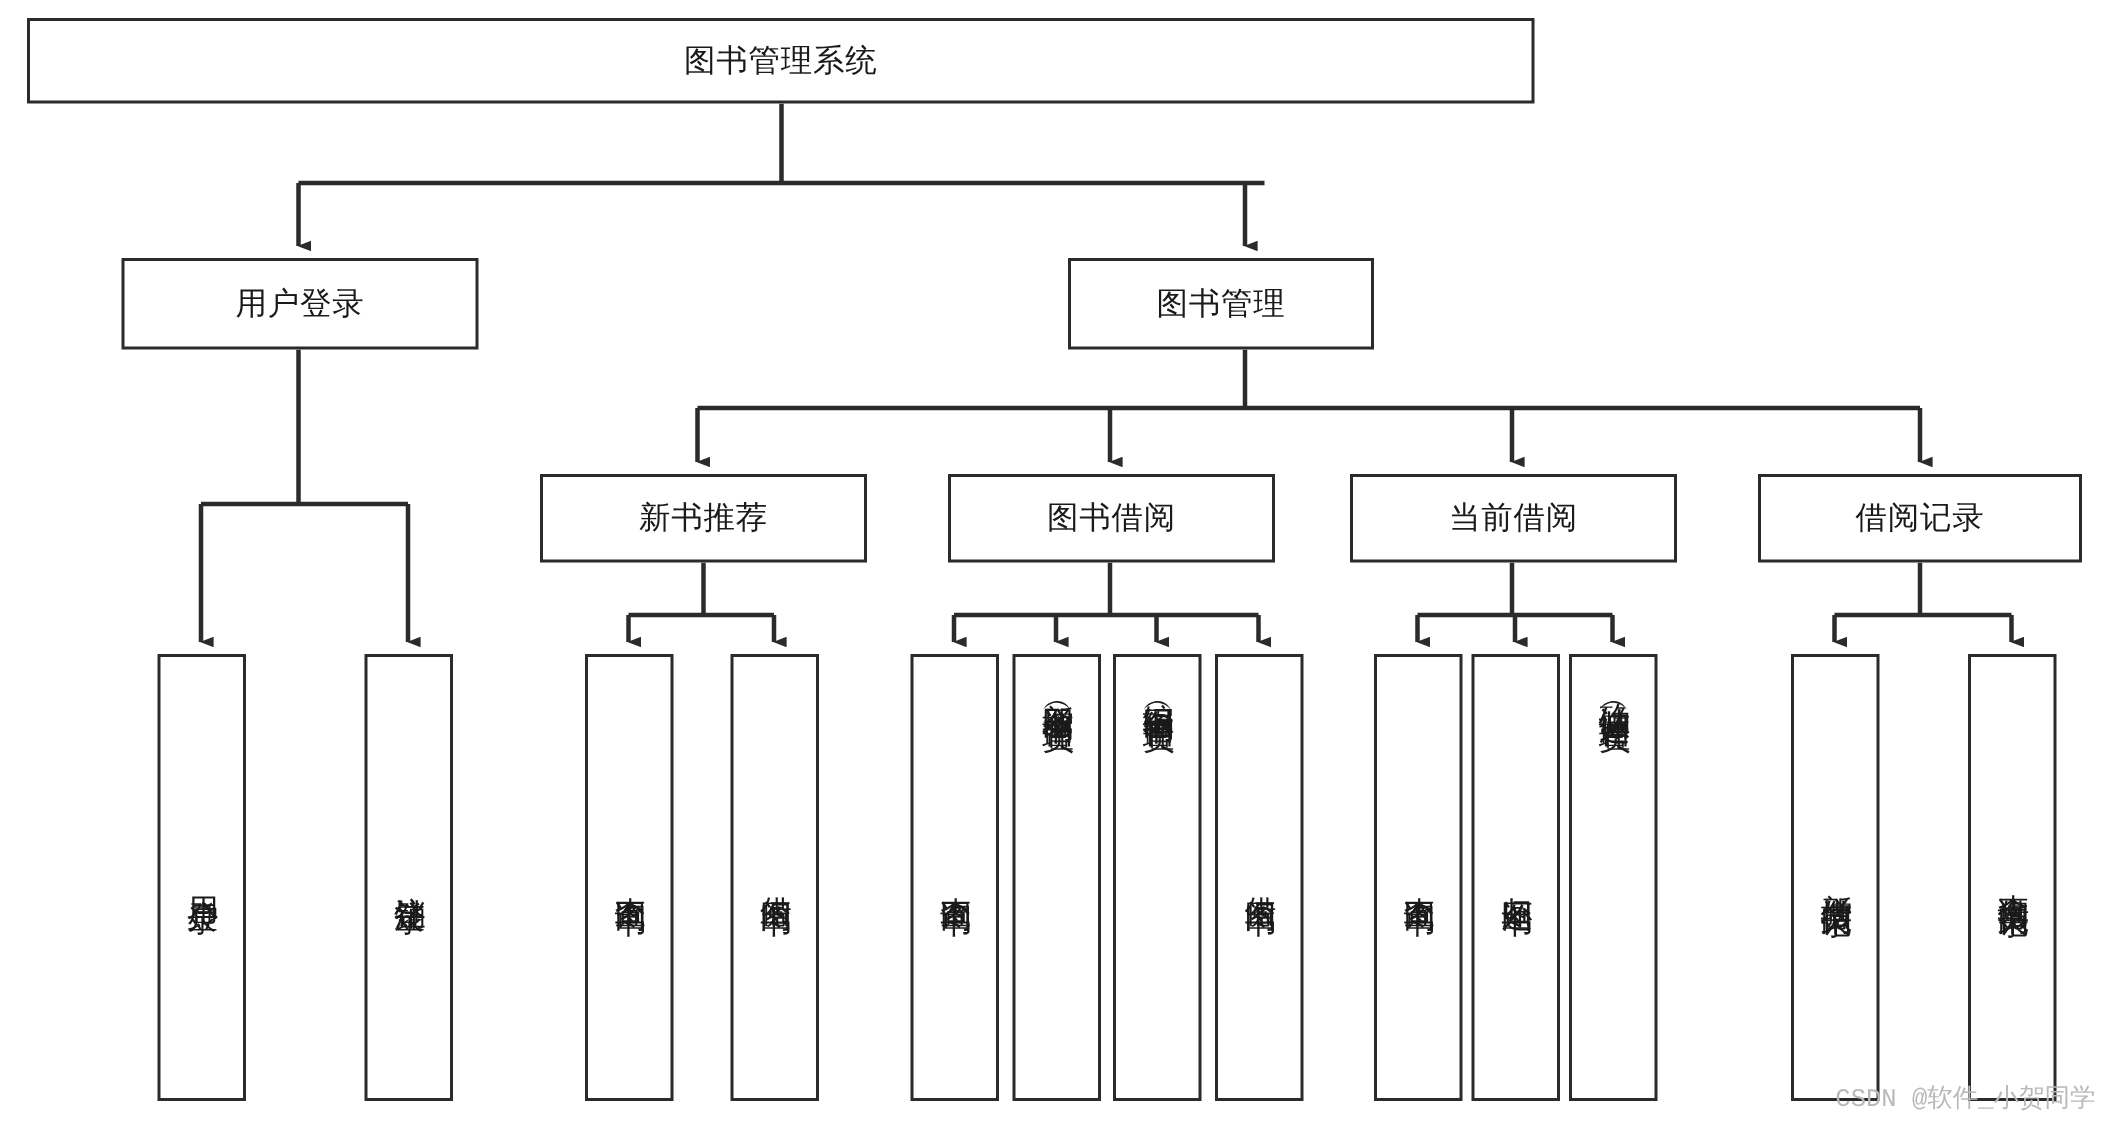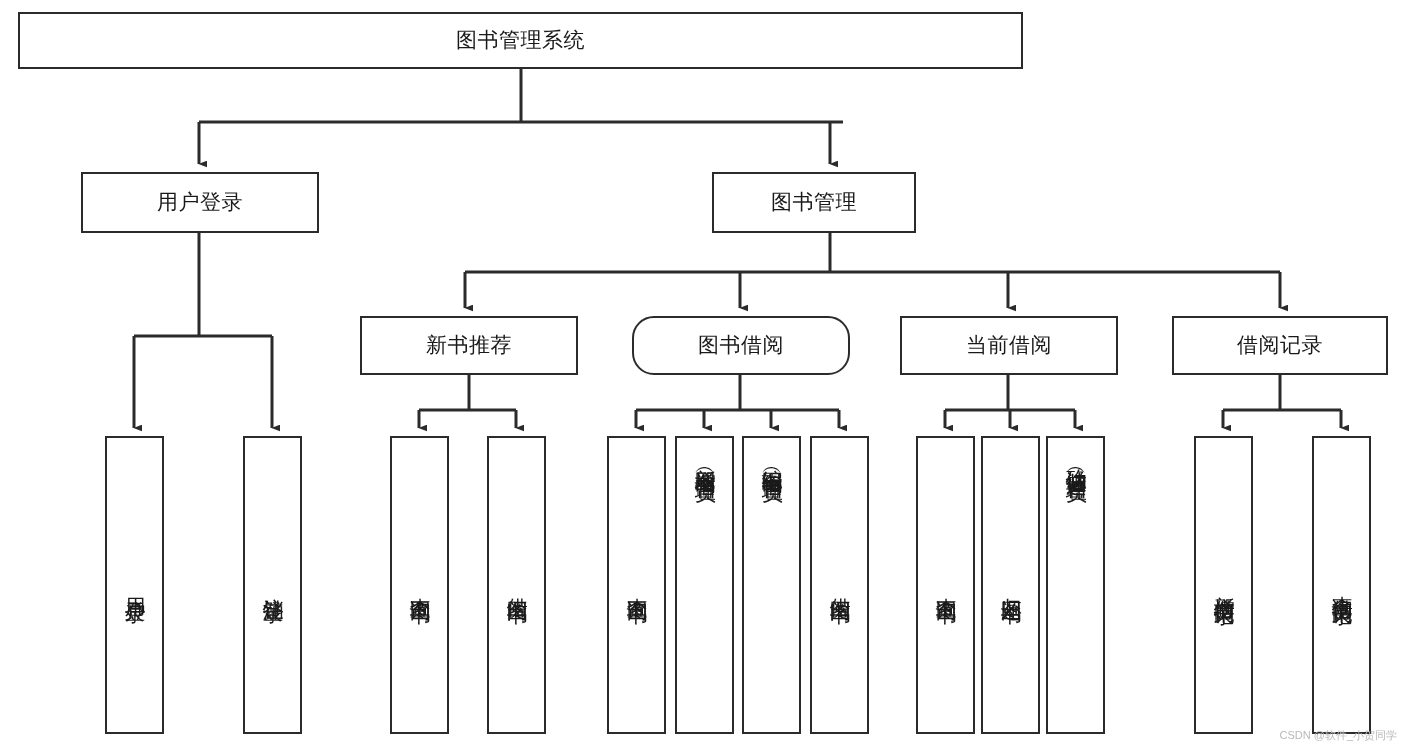--- a/index.html
+++ b/index.html
@@ -60,25 +60,25 @@
     margin: 0 auto;
   }
   .node.vertical.centered {
     align-items: center;
     padding-top: 0;
   }
   #watermark {
     position: absolute;
     right: 8px;
     bottom: 4px;
-    font-size: 11px;
+    font-size: 17px;
     color: #b9b9b9;
     z-index: 5;
     white-space: nowrap;
-    font-family: Liberation Sans, sans-serif;
+    font-family: Liberation Mono, monospace;
     margin-top: 28px;
   }
 </style>
 </head>
 <body>
 
 <div id="diagram-root">
 
   <svg id="edge-layer" viewBox="0 0 1405 747" width="1405" height="747" xmlns="http://www.w3.org/2000/svg">
     <defs>
@@ -139,21 +139,21 @@
   </div>
 
   <div class="node horizontal" style="left:712px; top:172px; width:204px; height:61px;">
     <span class="node-label">图书管理</span>
   </div>
 
   <div class="node horizontal" style="left:360px; top:316px; width:218px; height:59px;font-family:Liberation Serif, serif;">
     <span class="node-label">新书推荐</span>
   </div>
 
-  <div class="node horizontal" style="left:632px; top:316px; width:218px; height:59px;border-radius:22px;">
+  <div class="node horizontal" style="left:632px; top:316px; width:218px; height:59px;">
     <span class="node-label">图书借阅</span>
   </div>
 
   <div class="node horizontal" style="left:1172px; top:316px; width:216px; height:59px;">
     <span class="node-label">借阅记录</span>
   </div>
 
   <div class="node horizontal" style="left:900px; top:316px; width:218px; height:59px;">
     <span class="node-label">当前借阅</span>
   </div>

